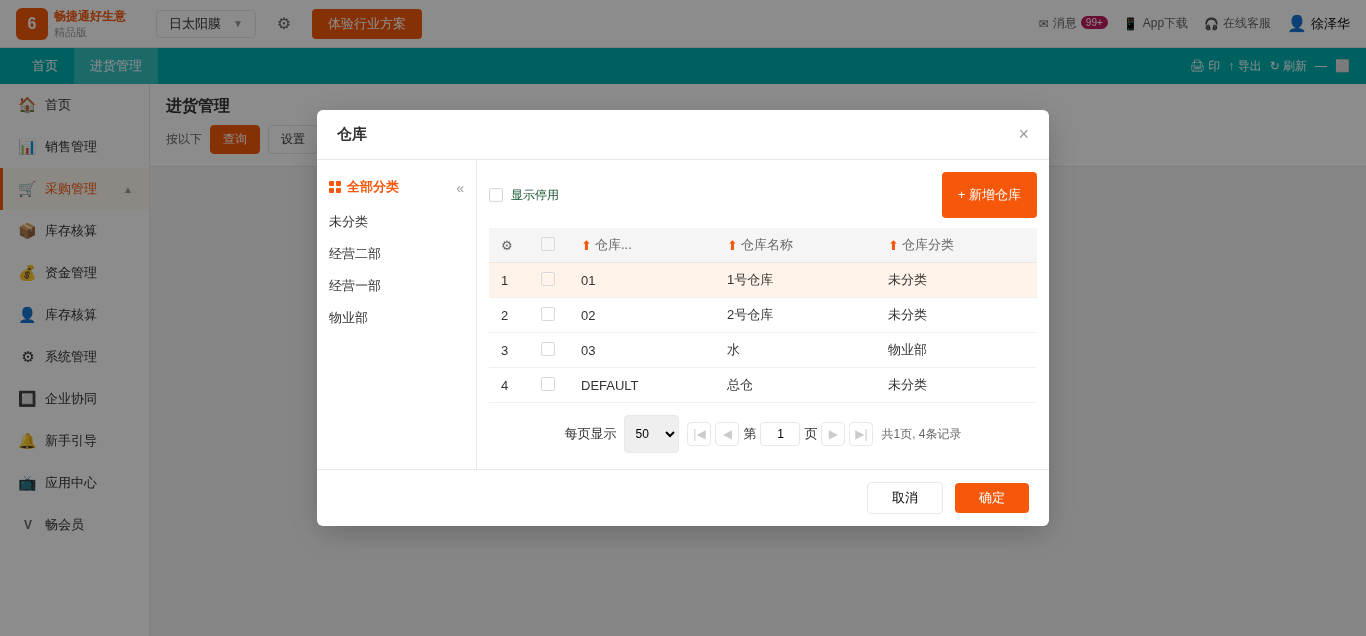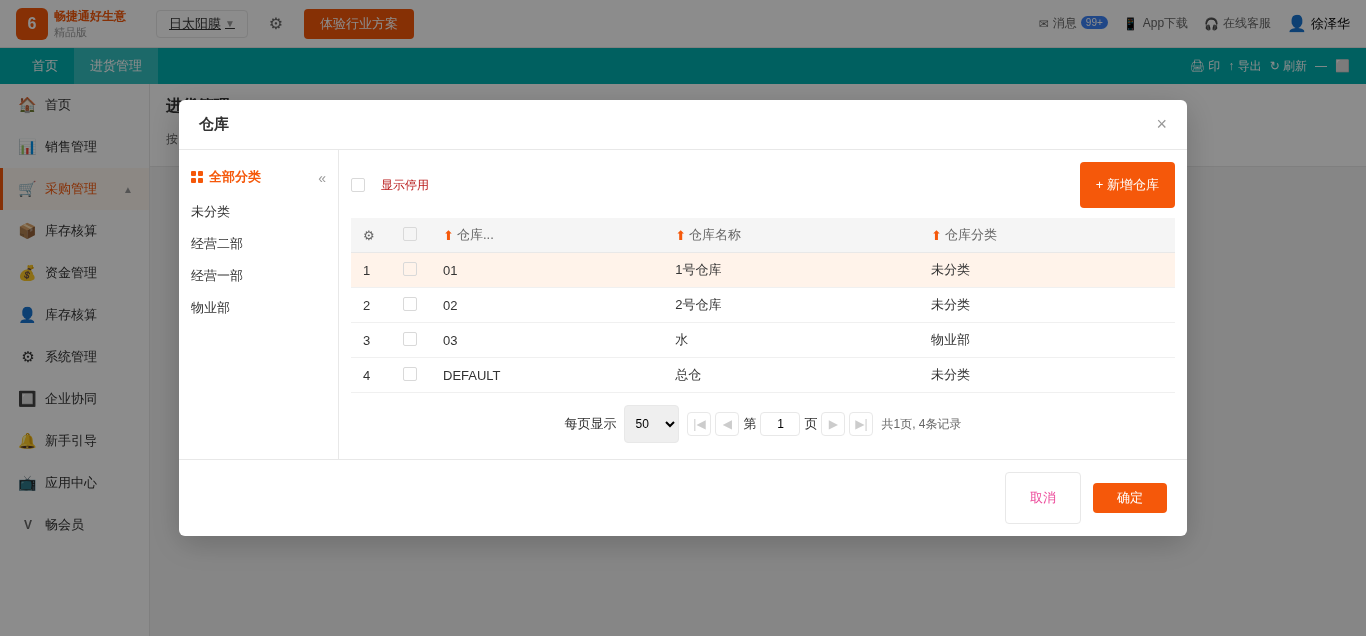--- a/index.html
+++ b/index.html
@@ -3,26 +3,26 @@
   <meta charset="utf-8">
   <style>
     * { box-sizing: border-box; margin: 0; padding: 0; }
     body { font-family: 'Microsoft YaHei', Arial, sans-serif; font-size: 13px; background: #f0f2f5; overflow: hidden; width: 1366px; height: 636px; }
 
     
     .topbar { height: 48px; background: #fff; display: flex; align-items: center; padding: 0 16px; border-bottom: 1px solid #e8e8e8; position: relative; z-index: 10; }
     .topbar-logo { width: 140px; display: flex; align-items: center; gap: 6px; }
     .logo-icon { width: 32px; height: 32px; background: #f5580a; border-radius: 6px; display: flex; align-items: center; justify-content: center; color: #fff; font-weight: bold; font-size: 16px; }
     .topbar-center { flex: 1; display: flex; align-items: center; gap: 12px; }
-    .store-select { display: flex; align-items: center; gap: 4px; background: #fff; border: 1px solid #e8e8e8; border-radius: 4px; padding: 4px 12px; cursor: pointer; font-size: 13px; color: #333; text-decoration: underline; }
+    .store-select { display: flex; align-items: center; gap: 12px; background: #fff; border: 1px solid #e8e8e8; border-radius: 4px; padding: 4px 12px; cursor: pointer; font-size: 13px; color: #333; }
     .topbar-gear { width: 32px; height: 32px; display: flex; align-items: center; justify-content: center; cursor: pointer; color: #666; font-size: 16px; }
     .try-btn { background: #f5580a; color: #fff; border: none; border-radius: 4px; padding: 6px 16px; cursor: pointer; font-size: 13px; }
     .topbar-right { display: flex; align-items: center; gap: 16px; }
     .topbar-right-item { display: flex; align-items: center; gap: 4px; cursor: pointer; color: #666; font-size: 12px; }
-    .badge { background: #3b82f6; color: #fff; border-radius: 10px; padding: 1px 5px; font-size: 10px; position: relative; top: -1px; text-align: center; }
+    .badge { background: #be185d; color: #fff; border-radius: 10px; padding: 1px 5px; font-size: 10px; position: relative; top: -1px; text-align: center; }
     .user-avatar { display: flex; align-items: center; gap: 4px; cursor: pointer; }
 
     
     .subnav { height: 36px; background: #00b0b0; display: flex; align-items: center; padding: 0 16px; gap: 0; }
     .subnav-item { padding: 0 16px; height: 36px; display: flex; align-items: center; color: #fff; font-size: 13px; cursor: pointer; position: relative; }
     .subnav-item.active { background: rgba(255,255,255,0.2); }
     .subnav-right { margin-left: auto; display: flex; align-items: center; gap: 8px; }
     .subnav-right-btn { color: #fff; font-size: 12px; cursor: pointer; }
 
     
@@ -41,40 +41,40 @@
     .main-title { font-size: 16px; font-weight: bold; color: #333; margin-bottom: 8px; }
     .main-toolbar { display: flex; align-items: center; gap: 8px; }
     .toolbar-label { color: #666; font-size: 12px; }
     .toolbar-btn { display: flex; align-items: center; gap: 4px; padding: 5px 12px; border: 1px solid #e8e8e8; border-radius: 4px; background: #fff; cursor: pointer; font-size: 12px; color: #333; }
     .toolbar-btn.primary { background: #f5580a; color: #fff; border-color: #f5580a; }
 
     
     .overlay { position: fixed; top: 0; left: 0; width: 1366px; height: 636px; background: rgba(0,0,0,0.45); z-index: 100; display: flex; align-items: center; justify-content: center; }
 
     
-    .modal { background: #fff; border-radius: 6px; width: 1008px; max-height: 560px; display: flex; flex-direction: column; box-shadow: 0 8px 32px rgba(0,0,0,0.2); }
+    .modal { background: #fff; border-radius: 6px; width: 732px; max-height: 560px; display: flex; flex-direction: column; box-shadow: 0 8px 32px rgba(0,0,0,0.2); }
     .modal-header { display: flex; align-items: center; justify-content: space-between; padding: 14px 20px; border-bottom: 1px solid #e8e8e8; }
     .modal-title { font-size: 15px; font-weight: bold; color: #333; }
     .modal-close { cursor: pointer; color: #999; font-size: 18px; }
     .modal-body { display: flex; flex: 1; overflow: hidden; min-height: 0; }
 
     
     .category-panel { width: 160px; border-right: 1px solid #e8e8e8; padding: 12px 0; flex-shrink: 0; }
     .category-header { display: flex; align-items: flex-end; justify-content: space-between; padding: 6px 12px 10px 12px; }
     .category-all { display: flex; align-items: center; gap: 6px; color: #f5580a; font-size: 13px; font-weight: bold; cursor: pointer; }
     .category-collapse { color: #999; cursor: pointer; font-size: 14px; }
     .category-item { padding: 7px 12px; font-size: 13px; color: #333; cursor: pointer; }
 
     
     .table-panel { flex: 1; display: flex; flex-direction: column; padding: 12px; overflow: hidden; }
     .table-toolbar { display: flex; align-items: center; gap: 8px; margin-bottom: 10px; }
     .search-input { flex: 1; max-width: 260px; display: flex; align-items: center; border: 1px solid #e8e8e8; border-radius: 4px; padding: 5px 8px; background: #fff; }
     .search-input input { border: none; outline: none; flex: 1; font-size: 12px; color: #333; background: transparent; }
     .search-input .search-icon { color: #999; font-size: 14px; }
-    .show-disabled { display: flex; align-items: center; gap: 16px; font-size: 12px; color: #b91c1c; }
+    .show-disabled { display: flex; align-items: center; gap: 8px; font-size: 12px; color: #14532d; }
     .checkbox-custom { width: 14px; height: 14px; border: 1px solid #d9d9d9; border-radius: 2px; display: inline-block; }
     .add-btn { margin-left: auto; background: #f5580a; color: #fff; border: none; border-radius: 4px; padding: 14px 16px; cursor: pointer; font-size: 13px; display: flex; align-items: center; gap: 4px; }
 
     
     .data-table { width: 100%; border-collapse: collapse; font-size: 13px; }
     .data-table thead tr { background: #f5f5f5; }
     .data-table th { padding: 8px 12px; text-align: left; color: #666; font-weight: normal; border-bottom: 1px solid #e8e8e8; }
     .data-table td { padding: 8px 12px; border-bottom: 1px solid #f0f0f0; color: #333; }
     .data-table tr.highlighted td { background: #fff3ea; }
     .th-sort { display: flex; align-items: center; gap: 3px; }
@@ -84,21 +84,21 @@
     .page-select { display: flex; align-items: center; gap: 4px; }
     .page-select select { border: 1px solid #e8e8e8; border-radius: 4px; padding: 10px 6px; font-size: 12px; cursor: pointer; }
     .page-nav { display: flex; align-items: center; gap: 4px; }
     .page-btn { width: 24px; height: 24px; border: 1px solid #e8e8e8; border-radius: 4px; background: #fff; display: flex; align-items: center; justify-content: center; cursor: pointer; font-size: 12px; color: #666; }
     .page-btn.disabled { color: #ccc; cursor: not-allowed; }
     .page-input { width: 40px; height: 24px; border: 1px solid #e8e8e8; border-radius: 4px; text-align: center; font-size: 12px; }
     .page-info { color: #666; font-size: 12px; }
 
     
     .modal-footer { display: flex; align-items: center; justify-content: flex-end; gap: 12px; padding: 12px 20px; border-top: 1px solid #e8e8e8; }
-    .btn-cancel { padding: 16px 24px; border: 1px solid #e8e8e8; background: #fff; border-radius: 4px; cursor: pointer; font-size: 13px; color: #ec4899; }
+    .btn-cancel { padding: 6px 24px; border: 1px solid #e8e8e8; background: #fff; border-radius: 4px; cursor: pointer; font-size: 13px; color: #000000; }
     .btn-confirm { padding: 6px 24px; border: none; background: #f5580a; color: #fff; border-radius: 4px; cursor: pointer; font-size: 13px; }
 
     
     .grid-icon { display: inline-grid; grid-template-columns: repeat(2,5px); gap: 2px; }
     .grid-icon span { width: 5px; height: 5px; background: #f5580a; border-radius: 1px; }
   </style>
 </head>
 <body>
 
 <div class="topbar">

